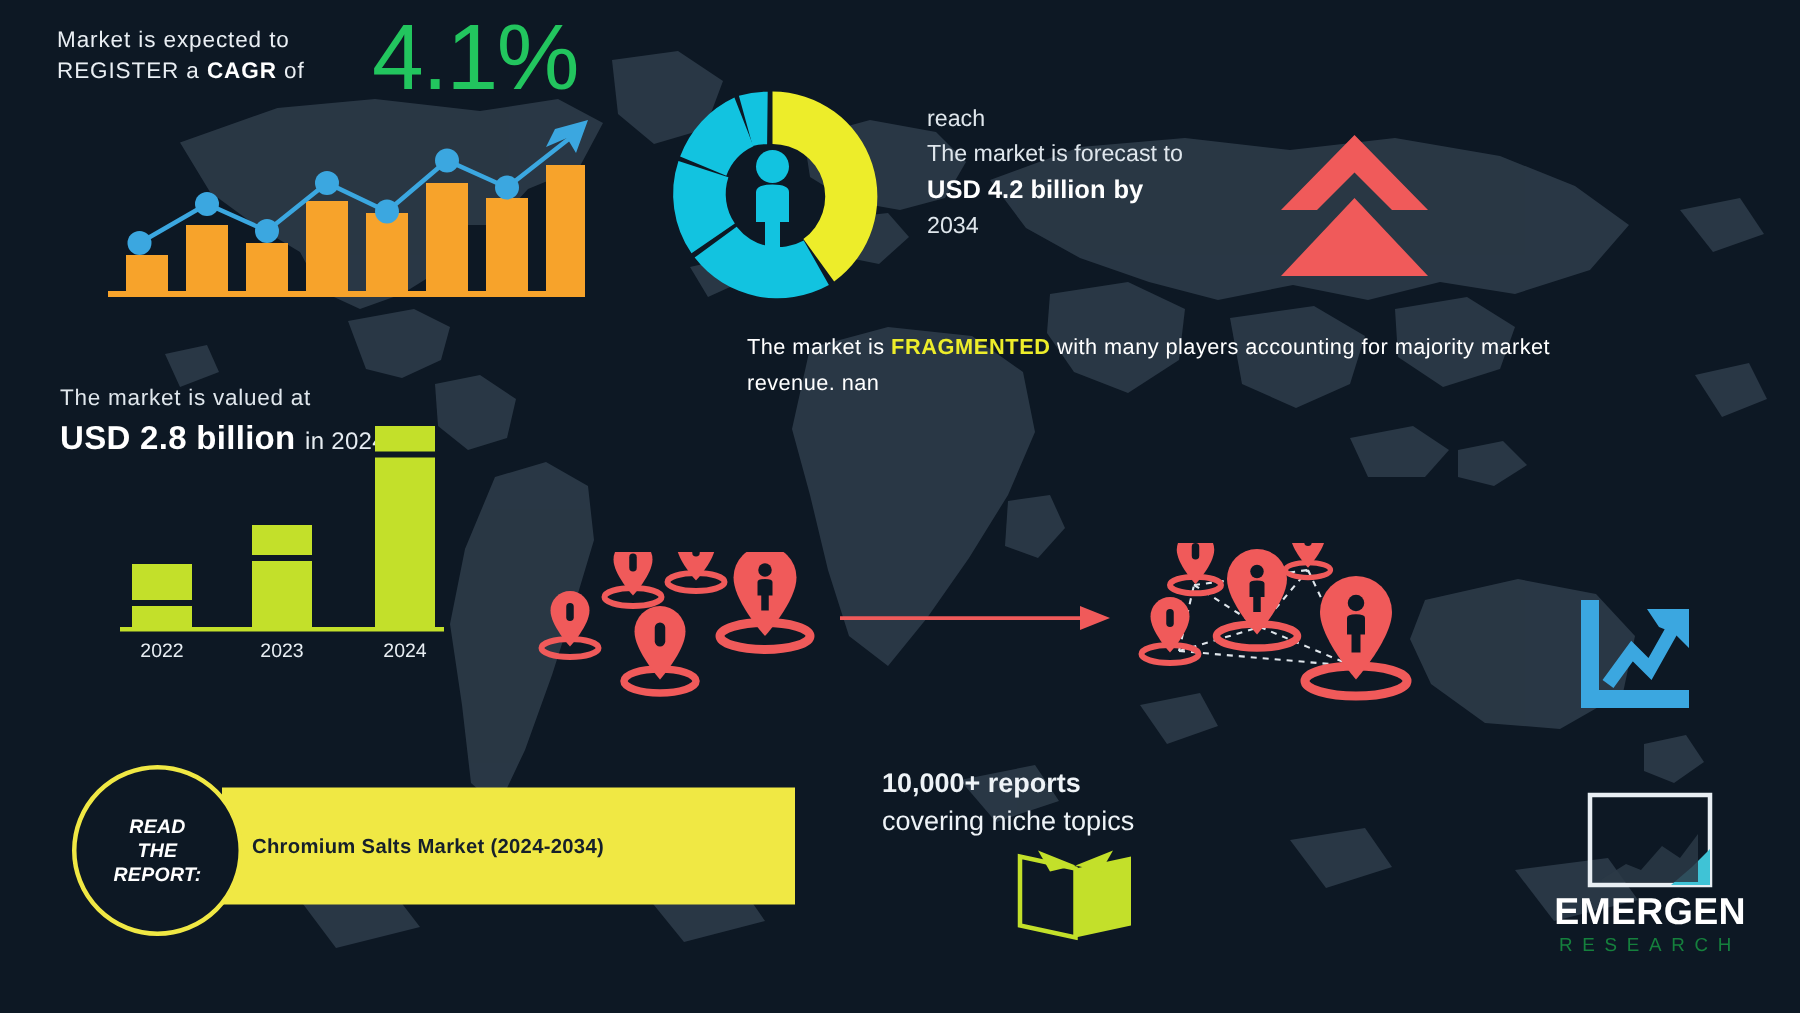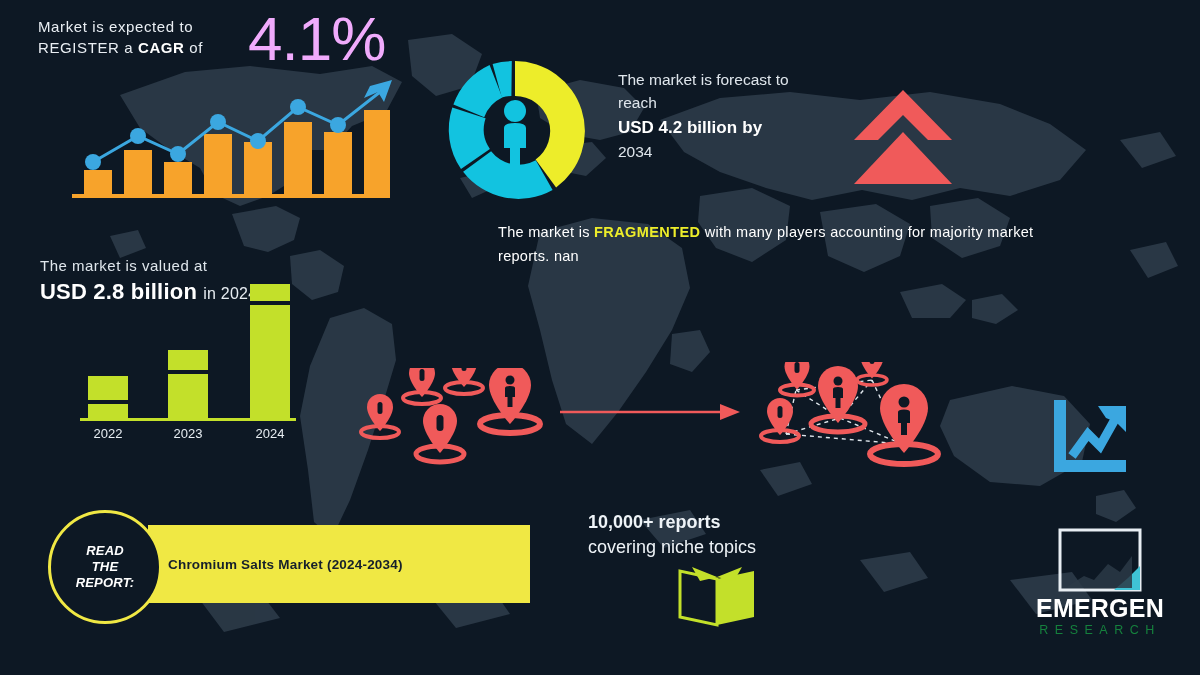--- a/index.html
+++ b/index.html
@@ -13,21 +13,21 @@
   #stage{position:absolute;inset:0;width:1200px;height:675px;overflow:hidden;}
   .layer{position:absolute;inset:0;}
   .abs{position:absolute;}
 
   
   .cagr-block{left:38px;top:16px;width:340px;}
   .cagr-line{color:#e9eef3;font-size:15px;letter-spacing:.6px;line-height:21px;white-space:nowrap;}
   .cagr-line b{font-weight:700;color:#ffffff;}
   .cagr-value{
     position:absolute;left:210px;top:-8px;
-    font-size:62px;font-weight:400;color:#f0abfc;line-height:1;
+    font-size:62px;font-weight:400;color:#22c55e;line-height:1;
     letter-spacing:-1px;
     text-align:right;
   }
 
   .forecast-block{left:618px;top:68px;width:260px;}
   .fc-line{color:#dfe6ec;font-size:15.5px;line-height:23px;}
   .fc-strong{color:#ffffff;font-size:19px;font-weight:700;line-height:26px;}
   .fc-strong span{font-weight:700;font-size:17px;}
   .fc-sub{color:#dfe6ec;font-size:15.5px;line-height:22px;}
 
@@ -171,37 +171,37 @@
     <path fill="#12c3e0" d="M15.4 50.4 A70 70 0 0 1 51.6 11 L64.3 43.5 A35 35 0 0 0 46.2 63.2 Z"></path>
     <path fill="#12c3e0" d="M54.6 9.9 A70 70 0 0 1 73.8 7.1 L73.4 42.1 A35 35 0 0 0 63.8 43.4 Z"></path>
 
     <g fill="#12c3e0">
       <circle cx="77" cy="57" r="11"></circle>
       <path d="M66 74 q0 -5 11 -5 q11 0 11 5 l0 20 l-6 0 l0 24 l-10 0 l0 -24 l-6 0 Z"></path>
     </g>
   </svg>
 
   <div class="abs forecast-block">
+    <div class="fc-line">reach</div>
     <div class="fc-line">The market is forecast to</div>
-    <div class="fc-line">reach</div>
     <div class="fc-strong">
       <span>USD 4.2 billion</span>
       <span>by</span>
     </div>
     <div class="fc-sub">2034</div>
   </div>
 
   <svg class="abs" style="left:848px;top:88px;" width="110" height="98" viewBox="0 0 110 98">
     <path d="M55 2 L104 52 L80 52 L55 27 L30 52 L6 52 Z" fill="#f05a5a"></path>
     <path d="M55 44 L104 96 L6 96 Z" fill="#f05a5a"></path>
   </svg>
 
   <div class="abs frag-block">
     <div class="frag-line"><span>The market is </span><span class="frag-hl">FRAGMENTED</span><span> with many players accounting for majority market</span></div>
-    <div class="frag-line">reports. nan</div>
+    <div class="frag-line">revenue. nan</div>
   </div>
 
   <div class="abs valued-block">
     <div class="vb-line">The market is valued at</div>
     <div class="vb-strong">
       <span>USD 2.8 billion</span>
       <span class="thin">in 2024</span>
     </div>
   </div>
 

